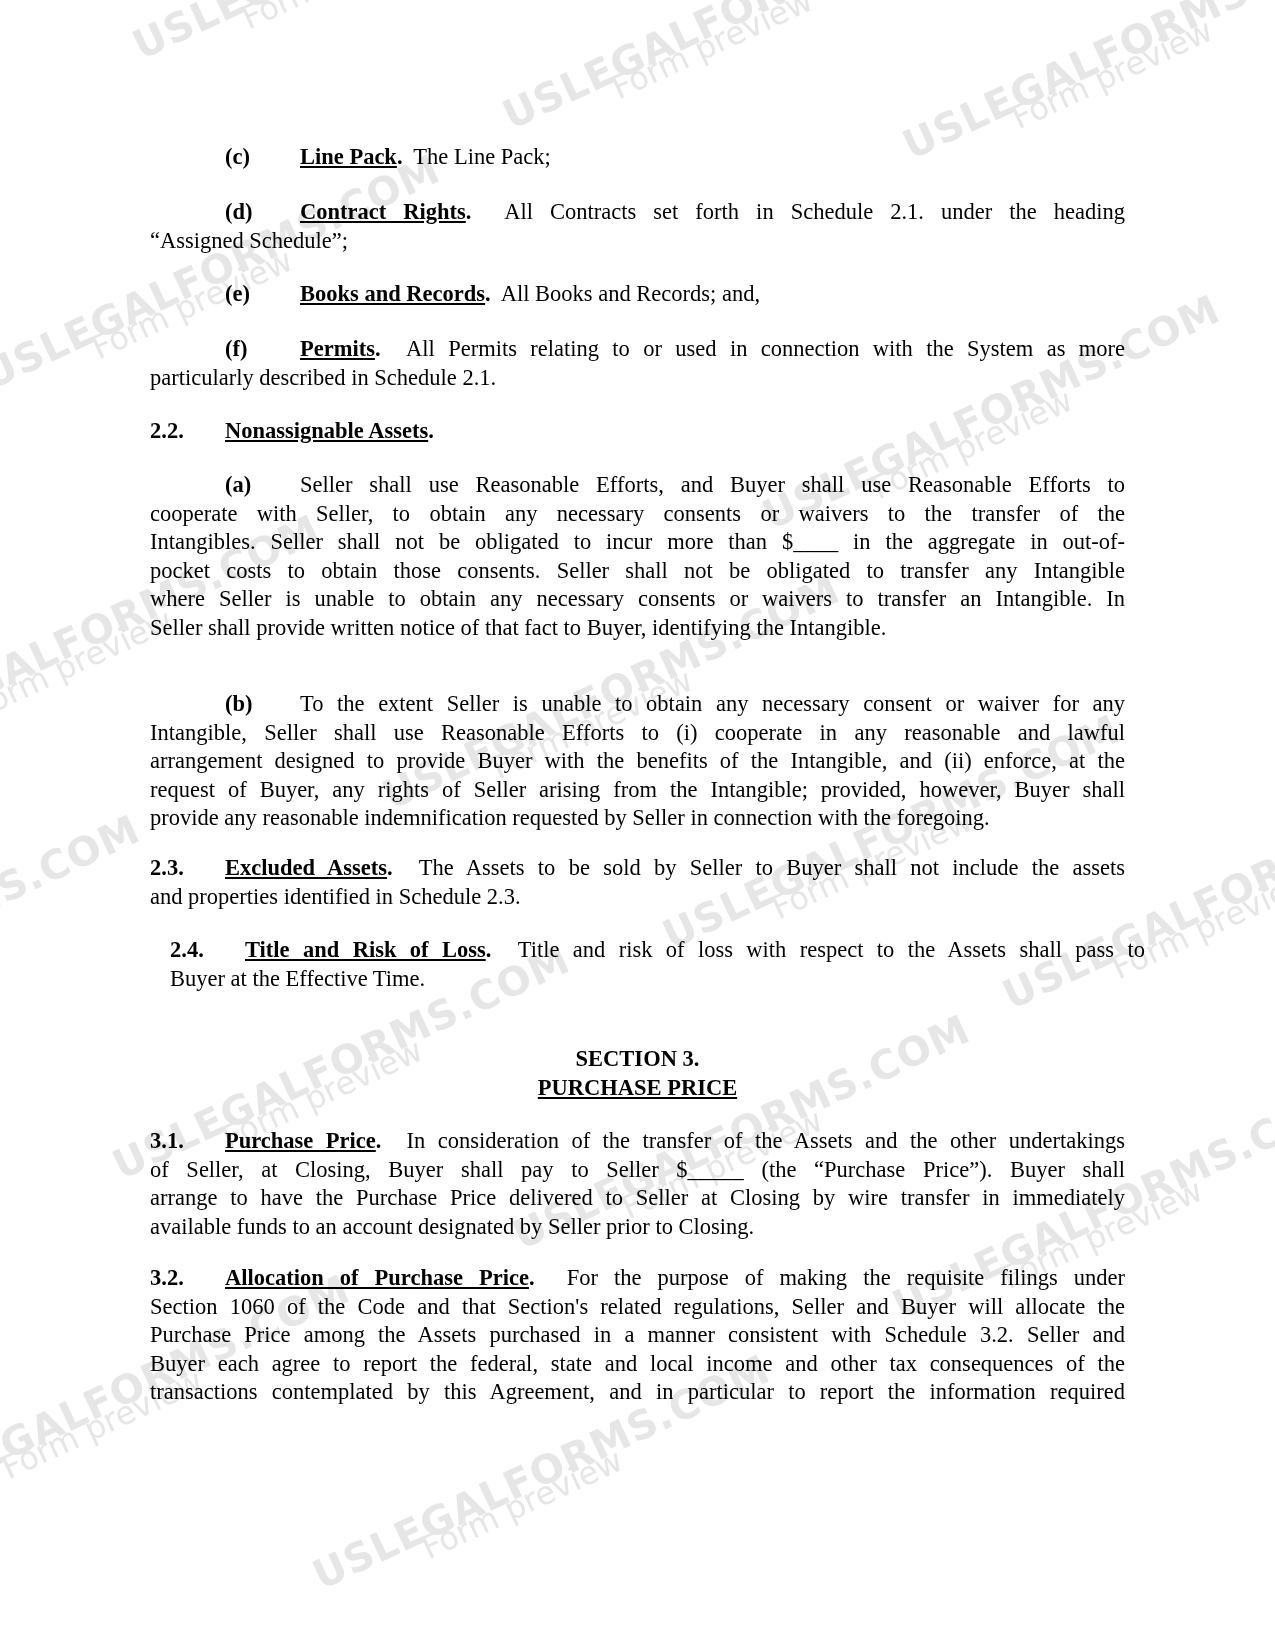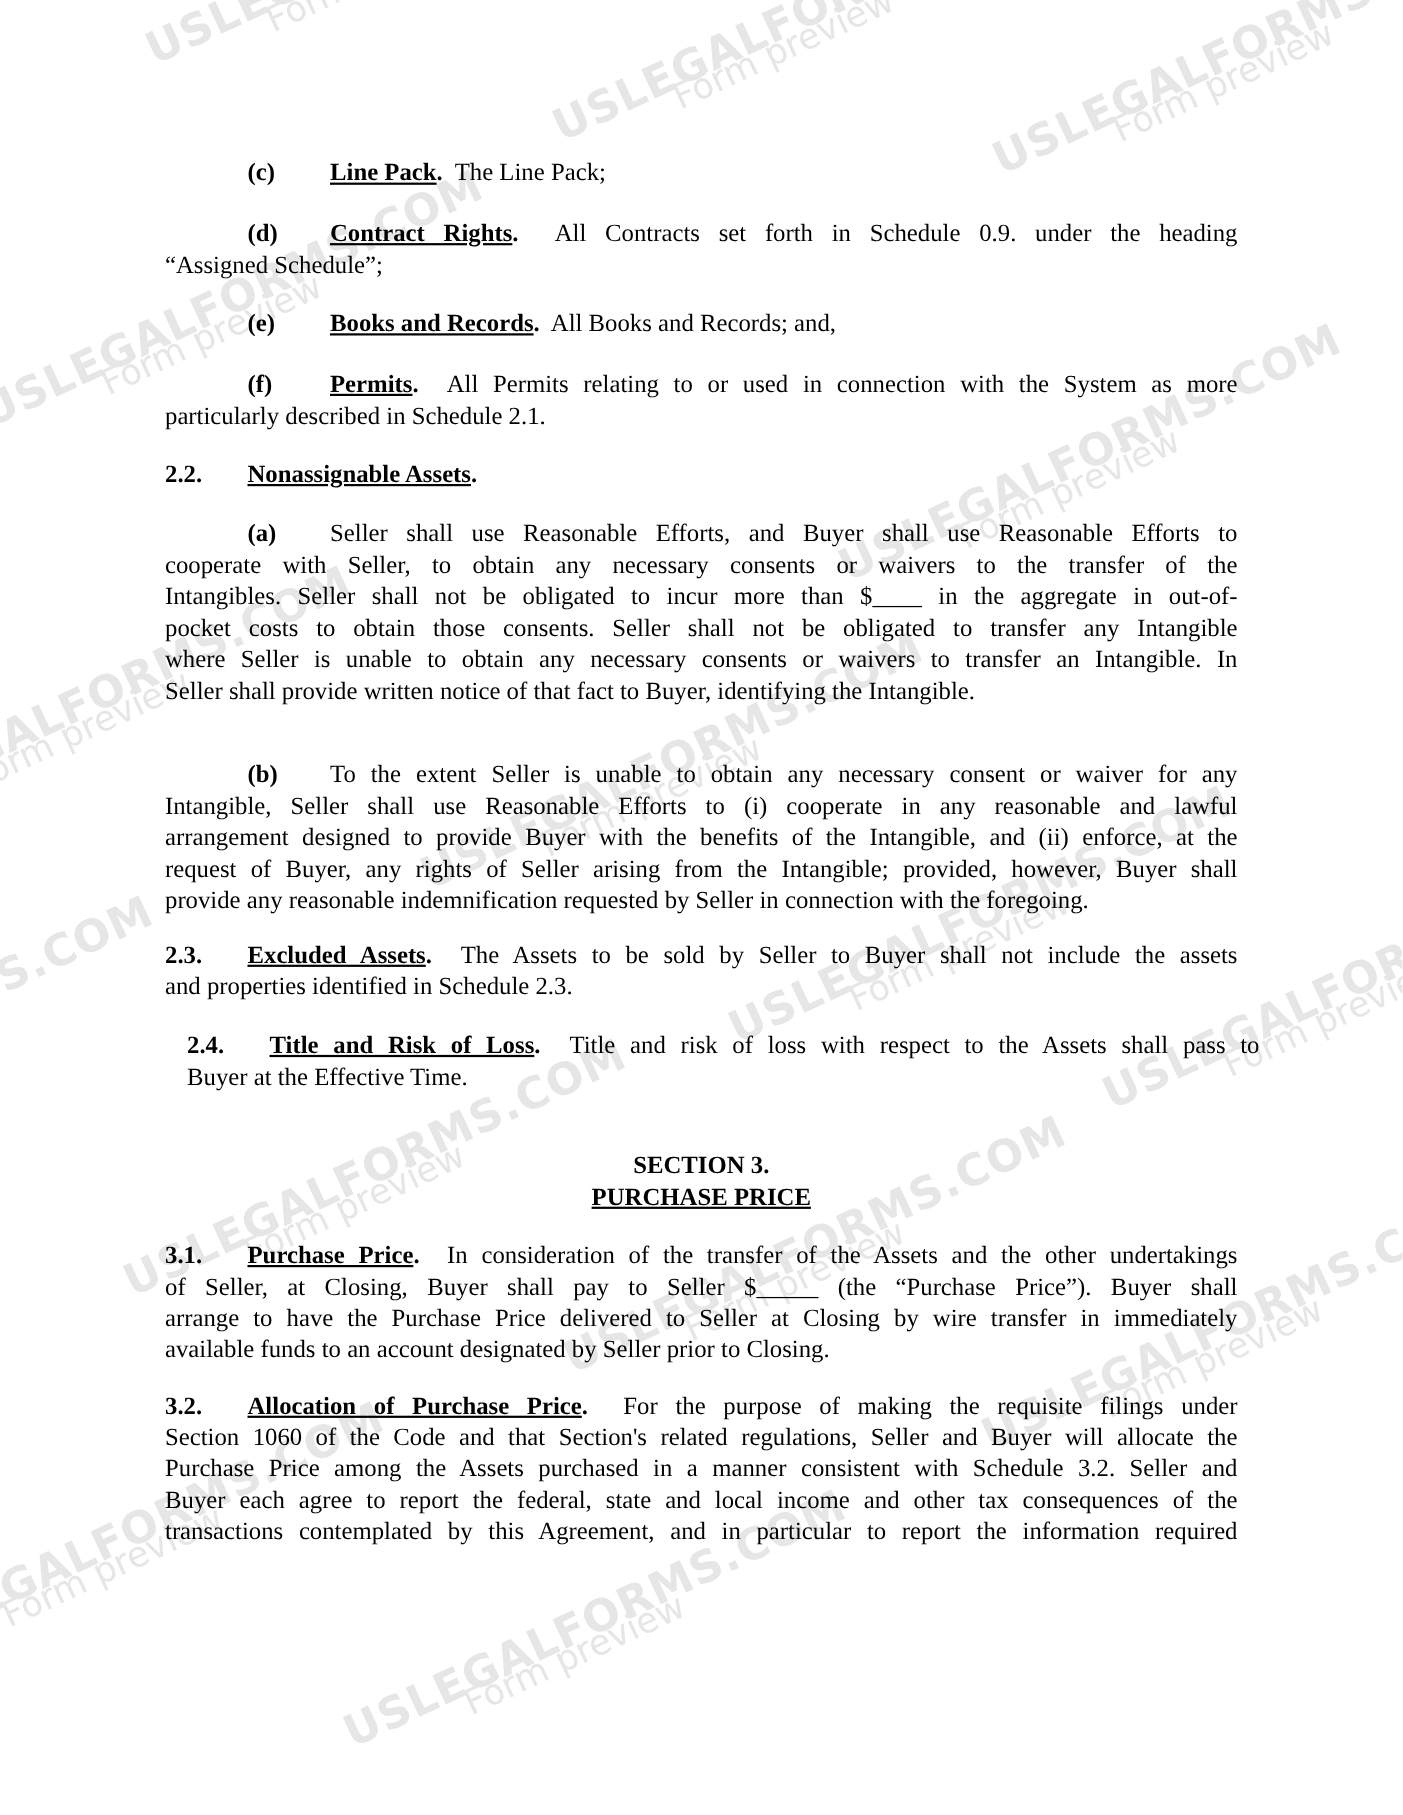--- a/index.html
+++ b/index.html
@@ -95,21 +95,21 @@
       </div>
   </div>
 
   <div class="content">
 
     <div class="para" style="top:143px;">
       <span class="line last"><span class="indent"></span><span class="sub">(c)</span><span class="u">Line Pack</span><span class="b">.</span>&nbsp; <span>The Line Pack;</span></span>
     </div>
 
     <div class="para" style="top:198px;">
-      <span class="line"><span class="indent"></span><span class="sub">(d)</span><span class="u">Contract Rights</span><span class="b">.</span>&nbsp; <span>All Contracts set forth in Schedule 0.9. under the heading</span></span>
+      <span class="line"><span class="indent"></span><span class="sub">(d)</span><span class="u">Contract Rights</span><span class="b">.</span>&nbsp; <span>All Contracts set forth in Schedule 2.1. under the heading</span></span>
       <span class="line last">“Assigned Schedule”;</span>
     </div>
 
     <div class="para" style="top:280px;">
       <span class="line last"><span class="indent"></span><span class="sub">(e)</span><span class="u">Books and Records</span><span class="b">.</span>&nbsp; <span>All Books and Records; and,</span></span>
     </div>
 
     <div class="para" style="top:335px;">
       <span class="line"><span class="indent"></span><span class="sub">(f)</span><span class="u">Permits</span><span class="b">.</span>&nbsp; <span>All Permits relating to or used in connection with the System as more</span></span>
       <span class="line last">particularly described in Schedule 2.1.</span>

